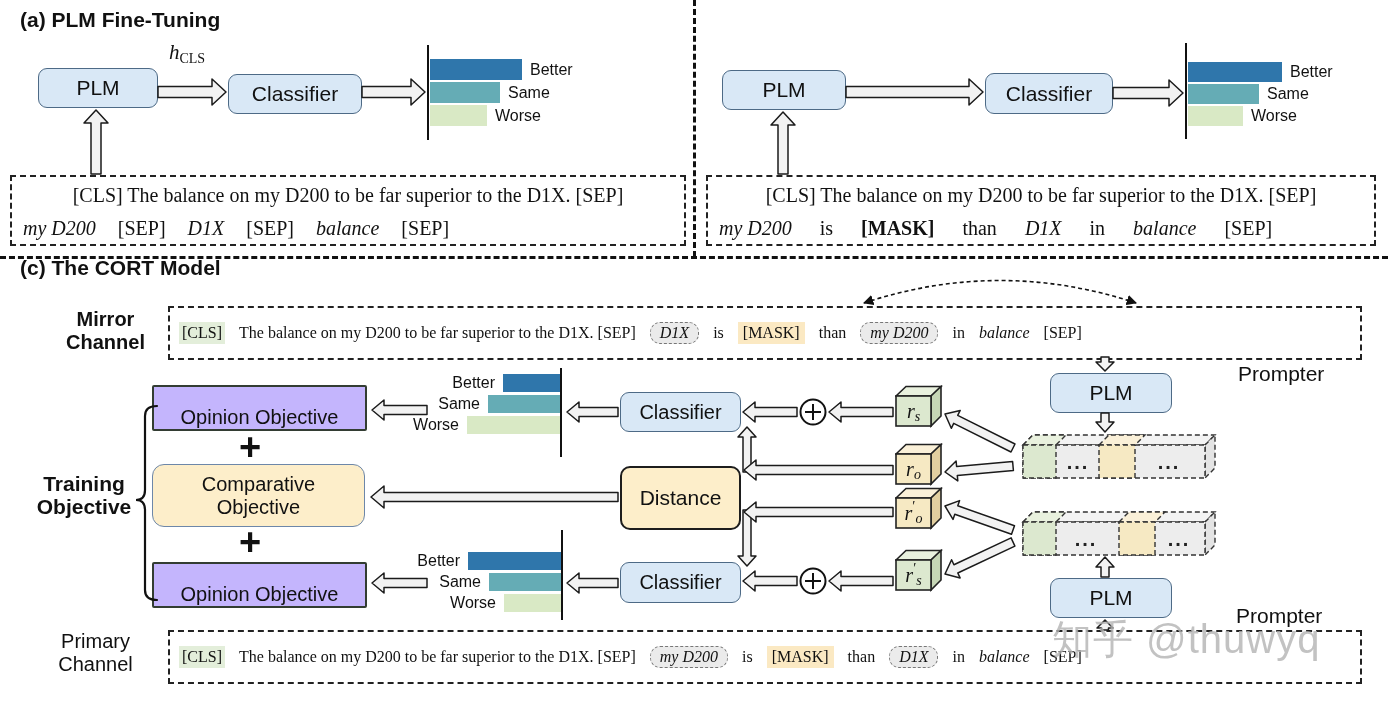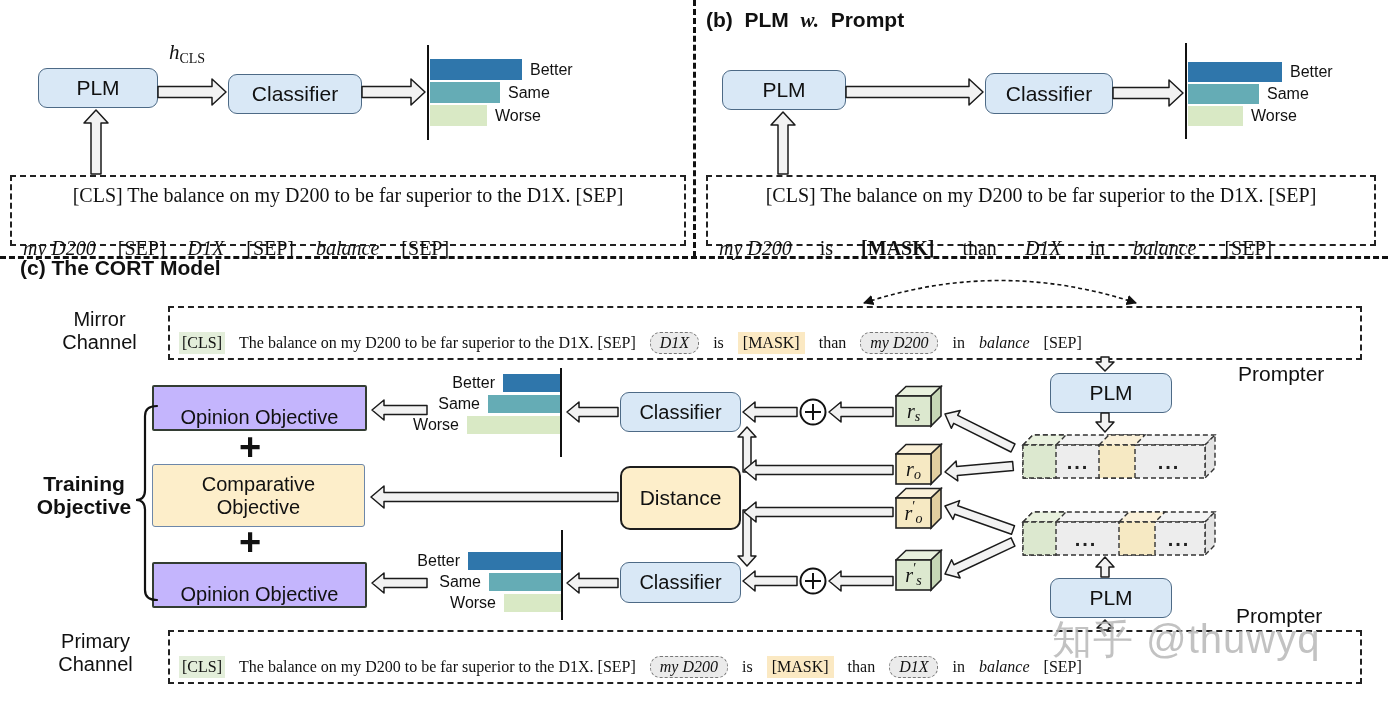--- a/index.html
+++ b/index.html
@@ -6,35 +6,35 @@
   html,body { background:#fff; }
   #canvas { position:relative; width:1388px; height:704px; background:#fff;
             font-family:"Liberation Sans", sans-serif; color:#111; overflow:hidden; }
   .title { position:absolute; font-weight:700; font-size:21px; white-space:nowrap; }
   .title .wit { font-family:"Liberation Serif", serif; font-style:italic; font-weight:700; }
 
   .bluebox { position:absolute; background:#d9e8f6; border:1.8px solid #4d6a86; border-radius:9px;
              display:flex; align-items:center; justify-content:center; font-size:21px; }
   .greenbox { position:absolute; background:#c4b5fd; border:2px solid #333d33; border-radius:2px;
               display:flex; align-items:flex-end; justify-content:center; font-size:20px; }
-  .compbox { position:absolute; background:#fdeeca; border:1.8px solid #6d87a9; border-radius:3px;
+  .compbox { position:absolute; background:#fdeeca; border:1.8px solid #6d87a9; border-radius:12px;
              display:flex; flex-direction:column; align-items:center; justify-content:center;
              font-size:20px; line-height:23px; }
   .distbox { position:absolute; background:#fdeeca; border:2px solid #1d1d1d; border-radius:10px;
              display:flex; align-items:center; justify-content:center; font-size:21px; }
 
   .dashedbox { position:absolute; border:2px dashed #222; background:#fff; }
   .inputbox { font-family:"Liberation Serif", serif; font-size:20px; padding:2px 11px; line-height:33px; }
   .iline { white-space:nowrap;text-align:center; }
   .tokline { display:flex; align-items:baseline; }
   .gap22 { gap:22px; } .gap28 { gap:28px; }
 
   .channel { display:flex; align-items:center; gap:14px; padding:0 9px;
              font-family:"Liberation Serif", serif; font-size:16px; }
-  .tk { white-space:nowrap;margin-top:20px; }
+  .tk { white-space:nowrap; }
   .tk.italic { font-style:italic; }
   .tk.cls { background:#e3eeda; padding:2px 3px; }
   .tk.mask { background:#fbe9c3; padding:2px 5px; }
   .tk.boldtok { font-weight:700; }
   .tk.entity { font-style:italic; background:#ebebeb; border:1.5px dashed #777;
                border-radius:10px; padding:1px 9px; }
 
   .lab2 { position:absolute; text-align:center; font-size:20px; line-height:23px; }
   .lab2.boldl { font-weight:700; font-size:21px; }
   .mathlab { position:absolute; font-family:"Liberation Serif", serif; font-size:21px; text-align:center; }
@@ -69,20 +69,21 @@
   .prompter { position:absolute; font-size:21px; white-space:nowrap; }
 </style>
 </head>
 <body>
 
 <div id="canvas">
 
   <div class="vdiv"></div>
   <div class="hdiv"></div>
 
+  <div class="title" style="left:20px;top:8px;">(a) PLM Fine-Tuning</div>
   <div class="bluebox" style="left:38px;top:68px;width:120px;height:40px;">
     <span>PLM</span>
   </div>
   <div class="mathlab" style="left:152px;top:40px;width:70px;">
     <i>h</i><sub>CLS</sub>
   </div>
   <div class="bluebox" style="left:228px;top:74px;width:134px;height:40px;">
     <span>Classifier</span>
   </div>
   <div class="axis" style="left:427px;top:45px;height:95px;"></div>
@@ -105,26 +106,20 @@
     <div class="iline tokline gap22">
         <span class="tk italic">my D200</span>
         <span class="tk plain">[SEP]</span>
         <span class="tk italic">D1X</span>
         <span class="tk plain">[SEP]</span>
         <span class="tk italic">balance</span>
         <span class="tk plain">[SEP]</span>
       </div>
   </div>
 
-  <div class="title" style="left:706px;top:8px;">
-    <span>(b)</span>&nbsp;
-    <span>PLM</span>&nbsp;
-    <span class="wit">w.</span>&nbsp;
-    <span>Prompt</span>
-  </div>
   <div class="bluebox" style="left:722px;top:70px;width:124px;height:40px;">
     <span>PLM</span>
   </div>
   <div class="bluebox" style="left:985px;top:73px;width:128px;height:41px;">
     <span>Classifier</span>
   </div>
   <div class="axis" style="left:1185px;top:43px;height:96px;"></div>
   <div class="minichart" style="left:1188px;top:62px;">
       <div class="mc-row" style="height: 20px; margin-bottom: 2px;">
         <div class="mc-bar" style="width: 94px; background: rgb(47, 118, 171); margin-right: 0px;"></div>
@@ -148,21 +143,21 @@
         <span class="tk plain">than</span>
         <span class="tk italic">D1X</span>
         <span class="tk plain">in</span>
         <span class="tk italic">balance</span>
         <span class="tk plain">[SEP]</span>
       </div>
   </div>
 
   <div class="title" style="left:20px;top:256px;">(c) The CORT Model</div>
 
-  <div class="lab2" style="left:42px;top:308px;width:115px;">
+  <div class="lab2" style="left:48px;top:308px;width:115px;font-weight:bold;">
     <div>Mirror</div>
     <div>Channel</div>
   </div>
   <div class="dashedbox channel" style="left:168px;top:306px;width:1194px;height:54px;">
       <span class="tk cls">[CLS]</span>
       <span class="tk plain">The balance on my D200 to be far superior to the D1X. [SEP]</span>
       <span class="tk entity">D1X</span>
       <span class="tk plain">is</span>
       <span class="tk mask">[MASK]</span>
       <span class="tk plain">than</span>

